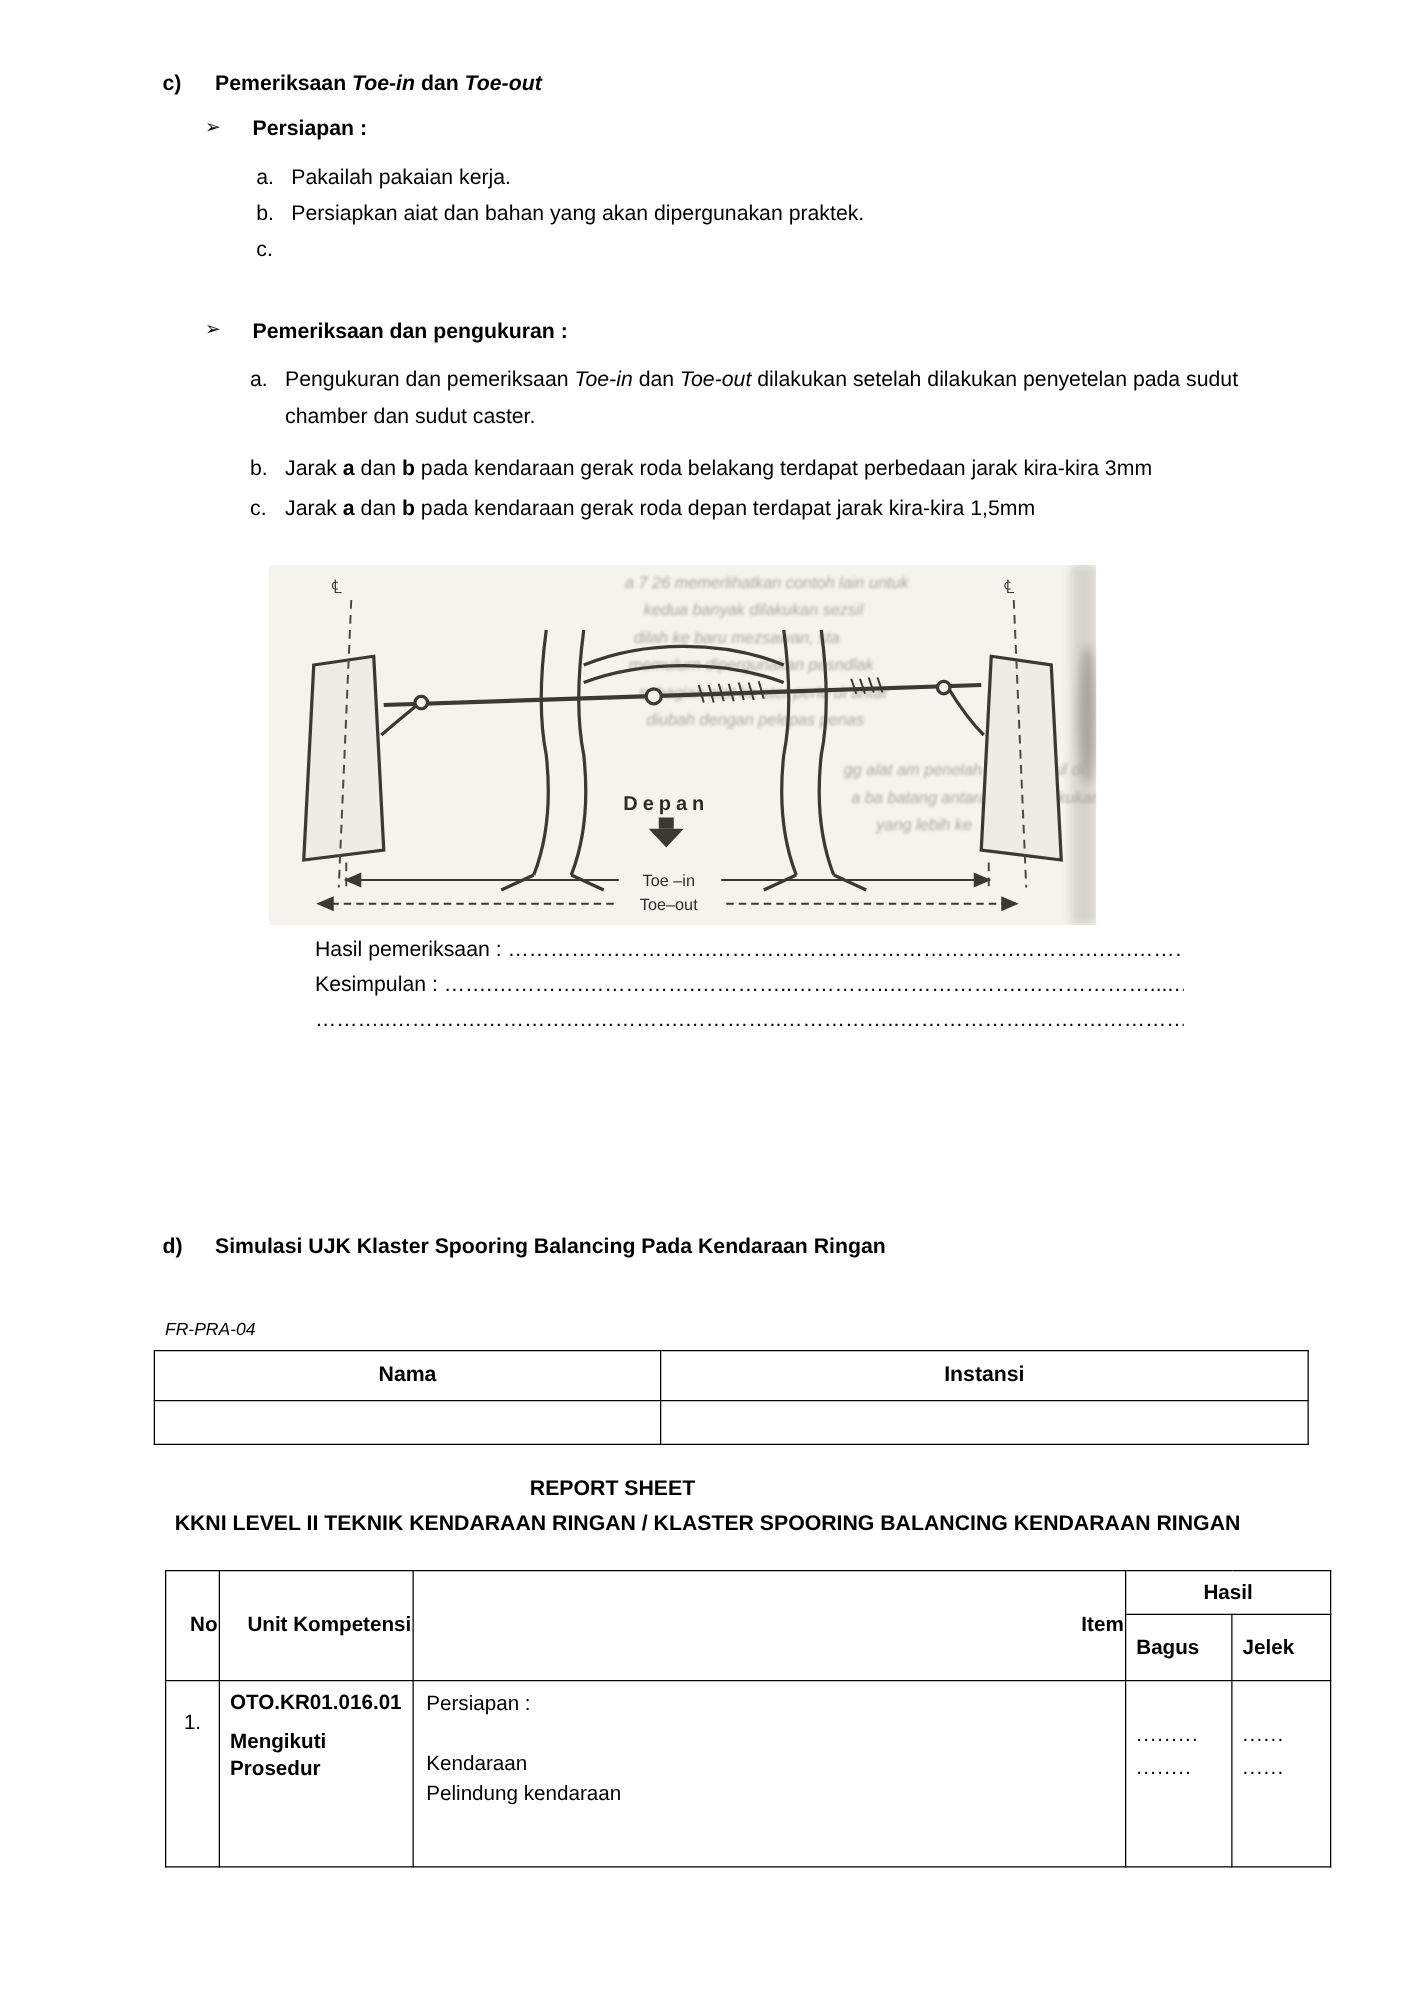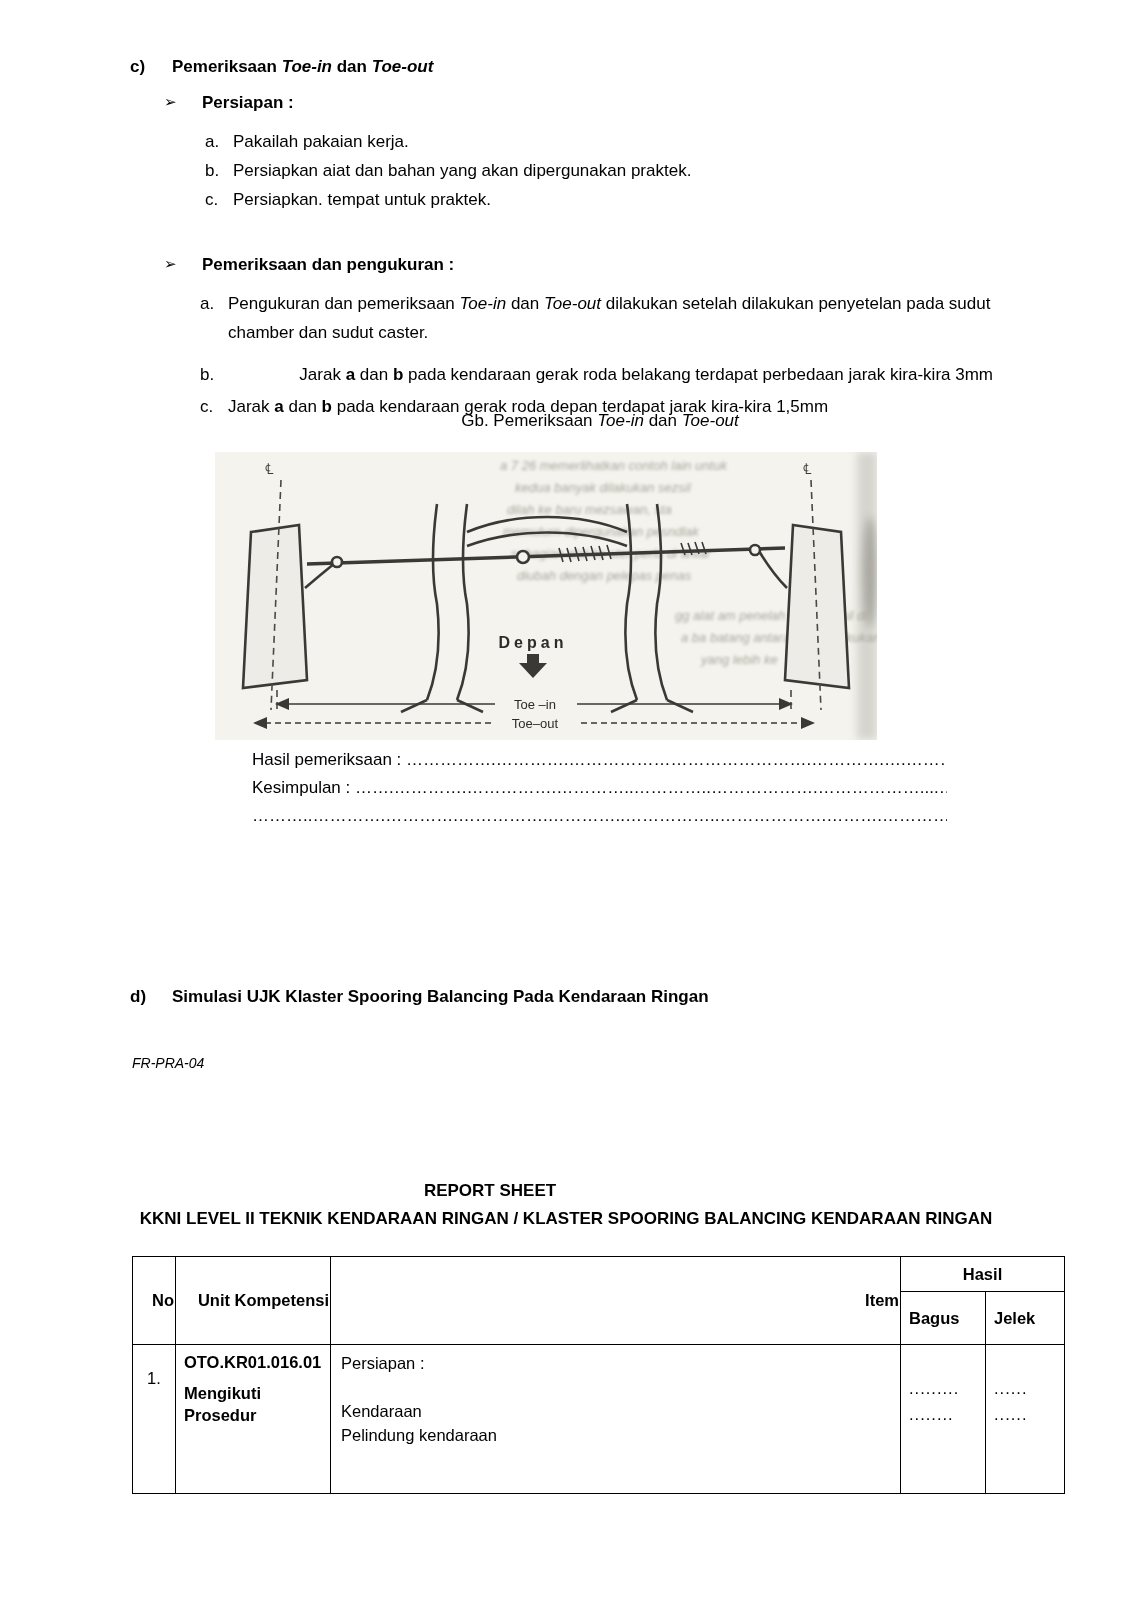--- a/index.html
+++ b/index.html
@@ -52,45 +52,43 @@
     <div class="hang">
       <span class="lbl">a.</span>
       <span>Pakailah pakaian kerja.</span>
     </div>
     <div class="hang">
       <span class="lbl">b.</span>
       <span>Persiapkan aiat dan bahan yang akan dipergunakan praktek.</span>
     </div>
     <div class="hang">
       <span class="lbl">c.</span>
-      <span>Persiapkan. tempat untuk  praktek.</span>
     </div>
   </div>
 
   <div class="abs row" style="left:164px;top:254px;">
     <span class="lblcol" style="flex-basis:38px;font-size:15px;">➢</span>
     <span class="b">Pemeriksaan dan pengukuran :</span>
   </div>
 
   <div class="abs" style="left:200px;top:289px;width:800px;">
     <div class="hang">
       <span class="lbl">a.</span>
       <span style="width:765px;"><span>Pengukuran dan pemeriksaan </span><span class="i">Toe-in</span><span> dan </span><span class="i">Toe-out</span><span>  dilakukan setelah dilakukan penyetelan pada sudut chamber dan sudut caster.</span></span>
     </div>
     <div class="hang" style="margin-top:13px;">
       <span class="lbl">b.</span>
-      <span style="width:765px;text-align:right;"><span>Jarak </span><span class="b">a</span><span> dan </span><span class="b">b</span><span>  pada kendaraan gerak roda belakang terdapat perbedaan jarak kira-kira 3mm</span></span>
+      <span style="width:765px;"><span>Jarak </span><span class="b">a</span><span> dan </span><span class="b">b</span><span>  pada kendaraan gerak roda belakang terdapat perbedaan jarak kira-kira 3mm</span></span>
     </div>
     <div class="hang" style="margin-top:3px;">
       <span class="lbl">c.</span>
       <span style="width:765px;"><span>Jarak </span><span class="b">a</span><span> dan </span><span class="b">b</span><span>  pada kendaraan gerak roda depan terdapat jarak kira-kira 1,5mm</span></span>
     </div>
   </div>
 
-  <div class="abs center" style="left:130px;top:410px;width:940px;"><span>Gb. Pemeriksaan </span><span class="i">Toe-in</span><span> dan </span><span class="i">Toe-out</span></div>
 
   <div class="abs" style="left:215px;top:452px;">
     <svg width="662" height="288" viewBox="0 0 662 288">
       <defs>
         <filter id="blr" x="-20%" y="-20%" width="140%" height="140%">
             <feGaussianBlur stdDeviation="1.4"></feGaussianBlur>
           </filter>
         <filter id="blr2" x="-60%" y="-60%" width="220%" height="220%">
             <feGaussianBlur stdDeviation="4"></feGaussianBlur>
           </filter>
@@ -178,20 +176,36 @@
     <span>………..………….………….…………….…………..……………..……………….……….…………..…………….…………..</span>
   </div>
 
   <div class="abs row" style="left:130px;top:986px;">
     <span class="b lblcol">d)</span>
     <span class="b">Simulasi UJK Klaster Spooring Balancing Pada Kendaraan Ringan</span>
   </div>
 
   <div class="abs i" style="left:132px;top:1054px;font-size:14px;">FR-PRA-04</div>
 
+  <table class="ntable abs" style="left:123px;top:1080px;width:923px;">
+    <colgroup>
+        <col style="width:405px">
+        <col style="width:518px">
+      </colgroup>
+    <tbody>
+        <tr>
+      <th>Nama</th>
+      <th>Instansi</th>
+    </tr>
+    <tr>
+      <td></td>
+      <td></td>
+    </tr>
+  </tbody>
+    </table>
 
   <div class="abs center b" style="left:0;top:1180px;width:980px;">REPORT SHEET</div>
   <div class="abs center b" style="left:0;top:1208px;width:1132px;">KKNI LEVEL II TEKNIK KENDARAAN RINGAN / KLASTER SPOORING BALANCING KENDARAAN RINGAN</div>
 
   <table class="rtable abs" style="left:132px;top:1256px;width:932px;">
     <colgroup>
         <col style="width:43px">
         <col style="width:155px">
         <col style="width:570px">
         <col style="width:85px">

